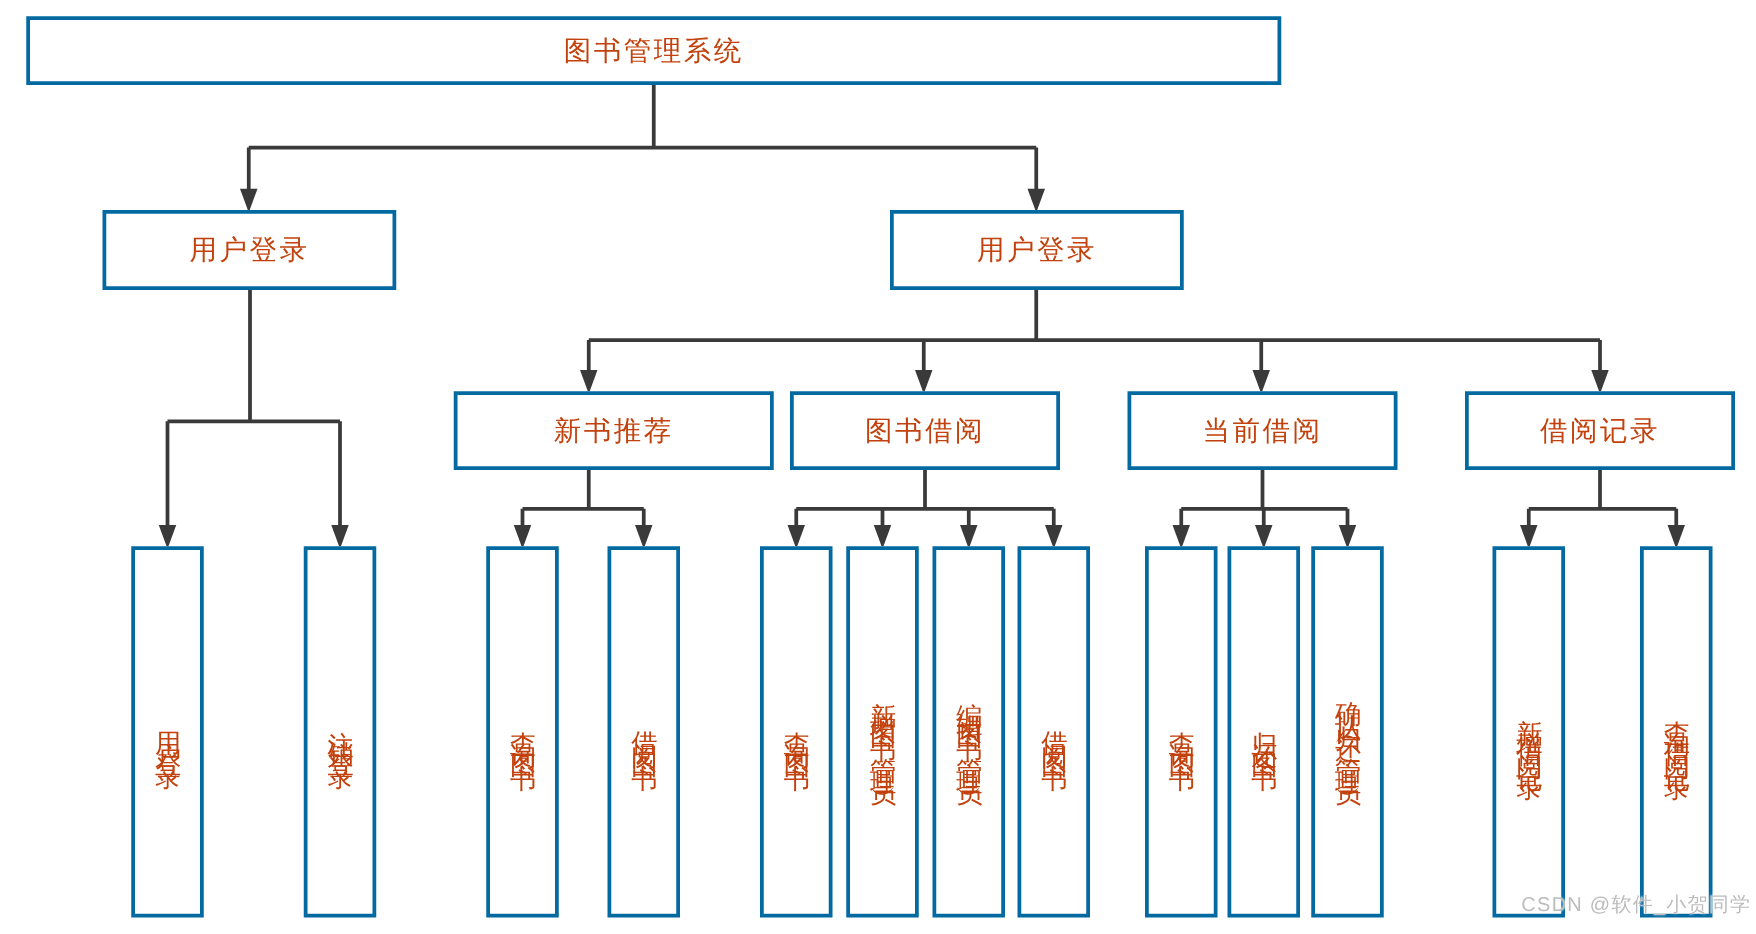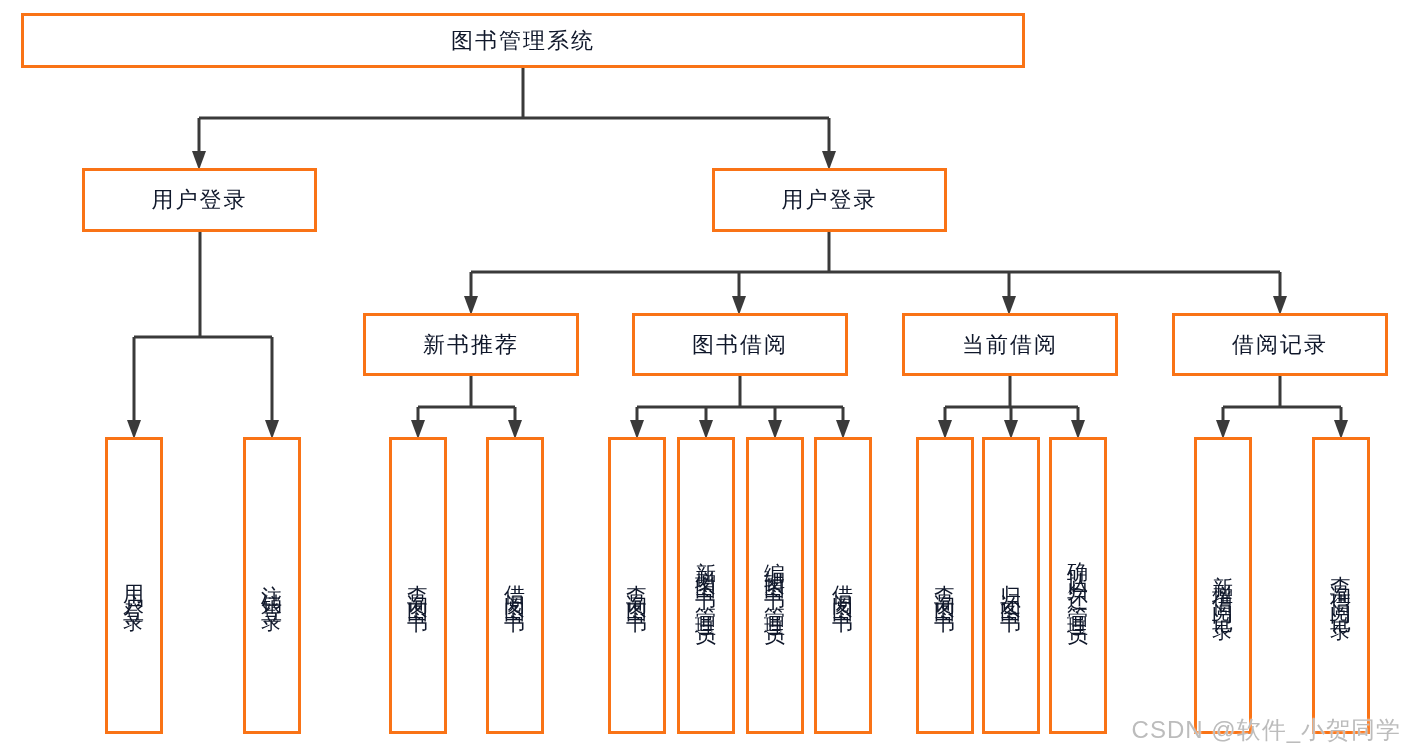--- a/index.html
+++ b/index.html
@@ -19,45 +19,45 @@
     position: absolute;
     left: 0; top: 0;
     width: 1405px;
     height: 747px;
     z-index: 1;
   }
   .node {
     position: absolute;
     box-sizing: border-box;
     background: #ffffff;
-    border: 3px solid #f97316;
+    border: 3px solid #0369a1;
     display: flex;
     align-items: center;
     justify-content: center;
     z-index: 2;
-    color: #0f172a;
+    color: #c2410c;
   }
   .node.h span {
     font-size: 22px;
     letter-spacing: 2px;
     white-space: nowrap;
   }
   .node.v span {
     writing-mode: vertical-rl;
     font-size: 21px;
     letter-spacing: 9px;
     line-height: 1;
     white-space: nowrap;
   }
   .watermark {
     position: absolute;
     top: 714px;
     right: 4px;
     z-index: 3;
-    font-size: 24px;
+    font-size: 16px;
     color: #bcbcbc;
     letter-spacing: 1px;
     text-shadow: 0 0 2px #ffffff;
     white-space: nowrap;
   }
 </style>
 </head>
 <body>
 
 <div id="stage">
@@ -109,21 +109,21 @@
     <span>图书管理系统</span>
   </div>
 
   <div class="node h" style="left:82px;top:168px;width:235px;height:64px">
     <span>用户登录</span>
   </div>
   <div class="node h" style="left:712px;top:168px;width:235px;height:64px">
     <span>用户登录</span>
   </div>
 
-  <div class="node h" style="left:363px;top:313px;width:216px;height:63px">
+  <div class="node h" style="left:363px;top:313px;width:256px;height:63px">
     <span>新书推荐</span>
   </div>
   <div class="node h" style="left:632px;top:313px;width:216px;height:63px">
     <span>图书借阅</span>
   </div>
   <div class="node h" style="left:902px;top:313px;width:216px;height:63px">
     <span>当前借阅</span>
   </div>
   <div class="node h" style="left:1172px;top:313px;width:216px;height:63px">
     <span>借阅记录</span>

